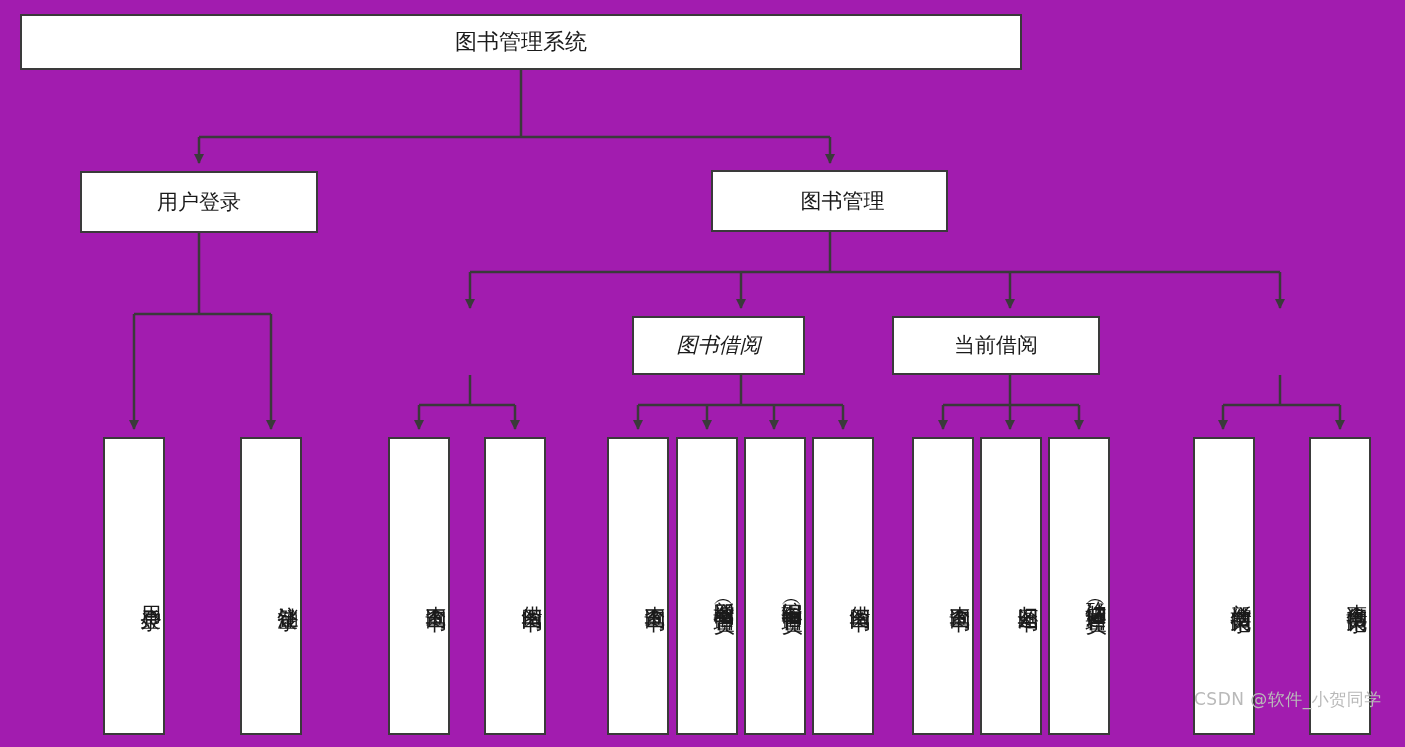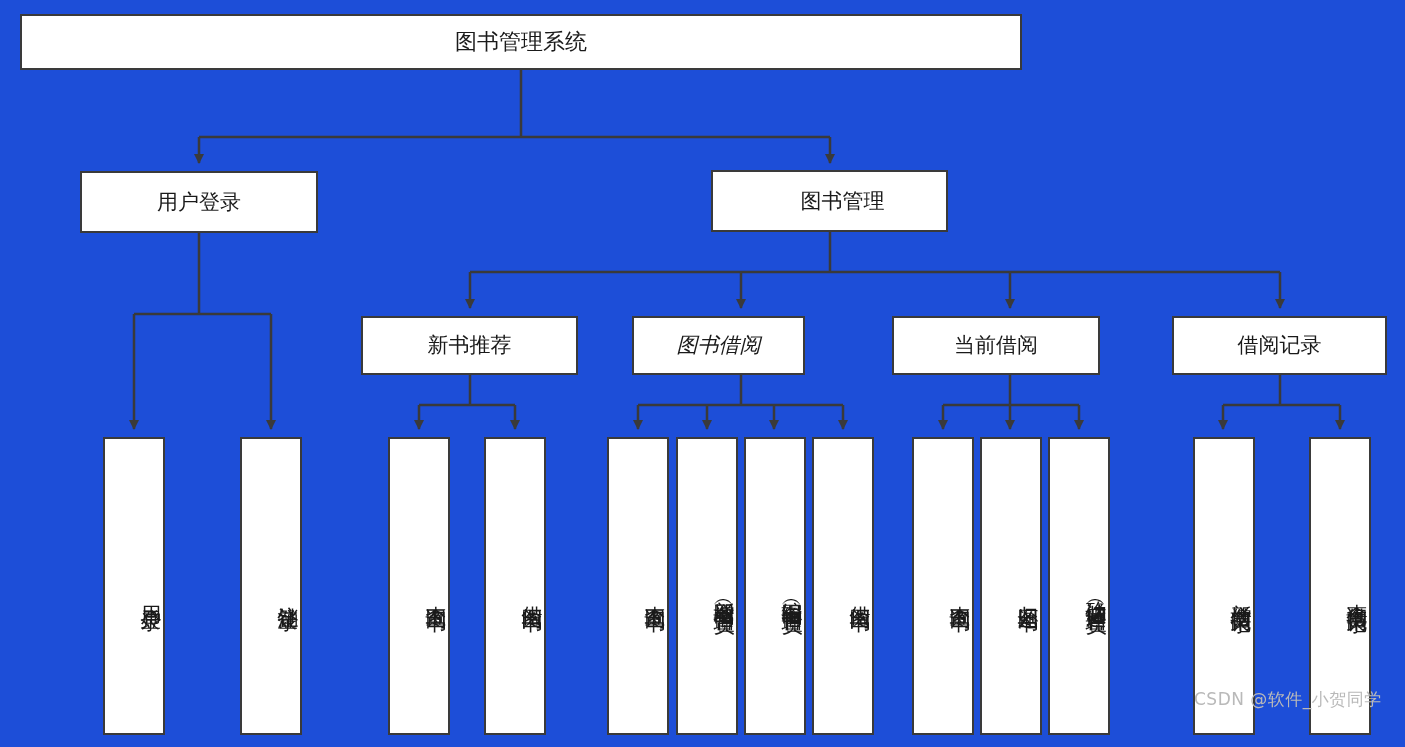--- a/index.html
+++ b/index.html
@@ -7,21 +7,21 @@
     padding: 0;
     background: #ffffff;
   }
   body {
     font-family: "DejaVu Sans", "Liberation Sans", sans-serif;
   }
   #canvas {
     position: relative;
     width: 1405px;
     height: 747px;
-    background: #1d4ed8;
+    background: #a21caf;
     overflow: hidden;
   }
   #edges {
     position: absolute;
     left: 0;
     top: 0;
     width: 1405px;
     height: 747px;
   }
   .node {
@@ -124,31 +124,25 @@
     <span>图书管理系统</span>
   </div>
 
   <div class="node horiz" style="left:80px; top:171px; width:238px; height:62px;">
     <span>用户登录</span>
   </div>
   <div class="node horiz" style="left:711px; top:170px; width:237px; height:62px;padding-left:26px;">
     <span>图书管理</span>
   </div>
 
-  <div class="node horiz" style="left:361px; top:316px; width:217px; height:59px;">
-    <span>新书推荐</span>
-  </div>
   <div class="node horiz" style="left:632px; top:316px; width:173px; height:59px;font-style:italic;">
     <span>图书借阅</span>
   </div>
   <div class="node horiz" style="left:892px; top:316px; width:208px; height:59px;align-items:center;">
     <span>当前借阅</span>
-  </div>
-  <div class="node horiz" style="left:1172px; top:316px; width:215px; height:59px;">
-    <span>借阅记录</span>
   </div>
 
   <div class="node vert" style="left:103px; top:437px; width:62px; height:298px;">
     <span class="vtext">用户登录</span>
   </div>
   <div class="node vert" style="left:240px; top:437px; width:62px; height:298px;">
     <span class="vtext">注销登录</span>
   </div>
 
   <div class="node vert" style="left:388px; top:437px; width:62px; height:298px;">

